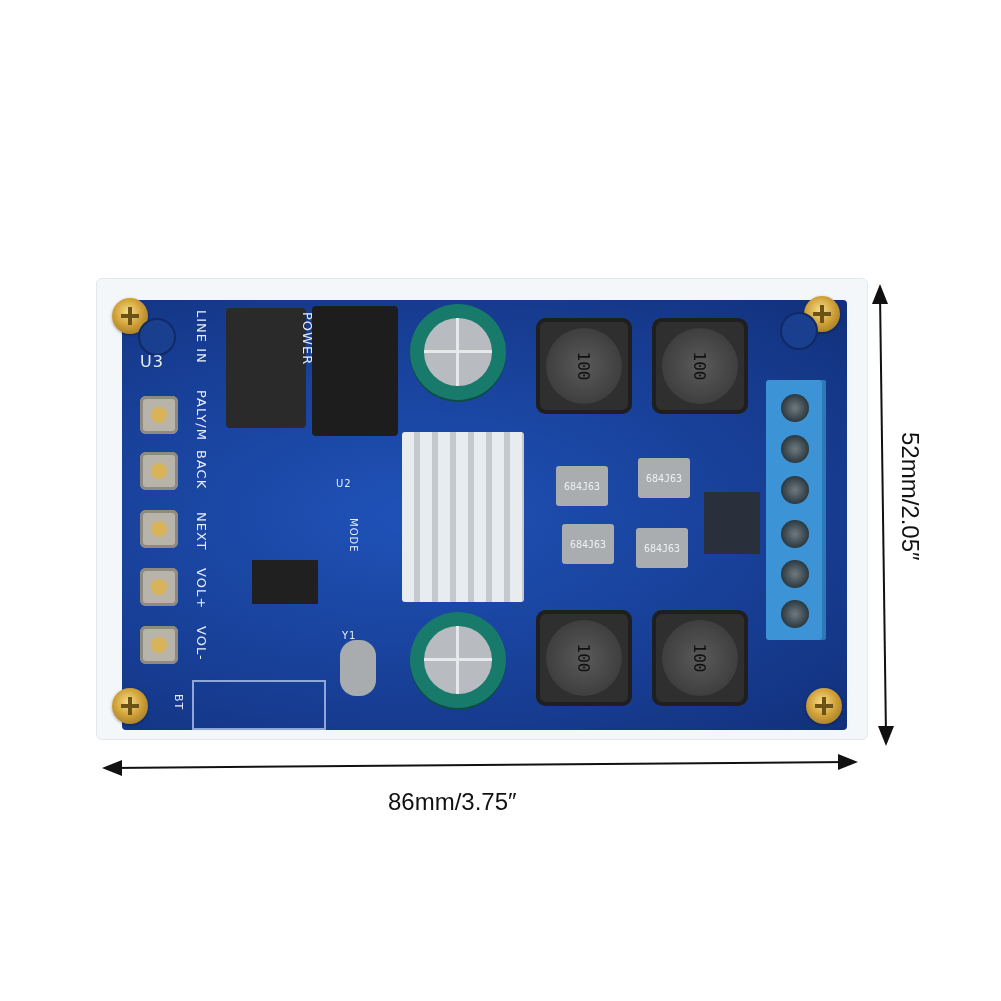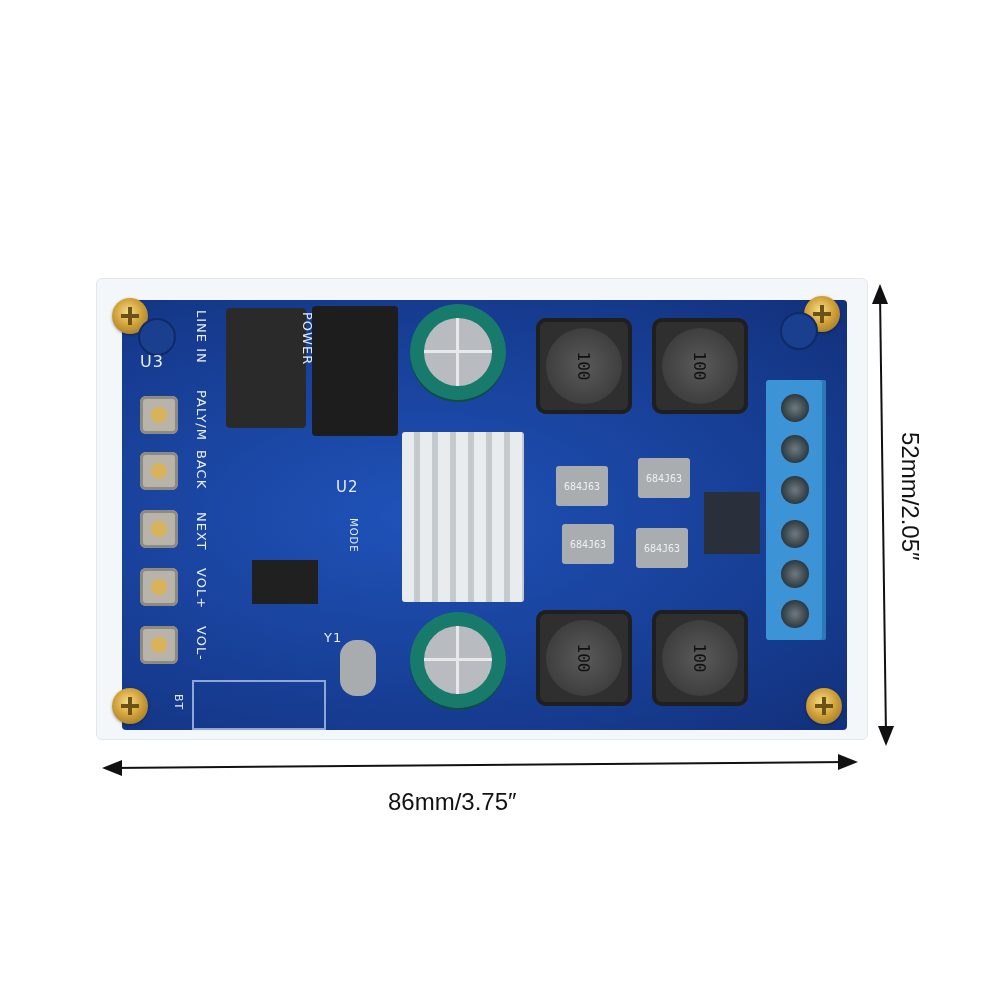--- a/index.html
+++ b/index.html
@@ -57,22 +57,22 @@
 <div class="abs silk" style="left:140px;top:352px;font-size:16px;">U3</div>
 <div class="abs silk vert" style="left:194px;top:310px;">LINE IN</div>
 <div class="abs silk vert" style="left:194px;top:390px;">PALY/M</div>
 <div class="abs silk vert" style="left:194px;top:450px;">BACK</div>
 <div class="abs silk vert" style="left:194px;top:512px;">NEXT</div>
 <div class="abs silk vert" style="left:194px;top:568px;">VOL+</div>
 <div class="abs silk vert" style="left:194px;top:626px;">VOL-</div>
 <div class="abs silk vert" style="left:300px;top:312px;">POWER</div>
 <div class="abs silk vert" style="left:348px;top:518px;font-size:10px;">MODE</div>
 <div class="abs silk vert" style="left:172px;top:694px;font-size:11px;">BT</div>
-<div class="abs silk" style="left:336px;top:478px;font-size:15px;">U2</div>
-<div class="abs silk" style="left:324px;top:630px;font-size:13px;">Y1</div>
+<div class="abs silk" style="left:336px;top:478px;font-size:10px;">U2</div>
+<div class="abs silk" style="left:342px;top:630px;font-size:10px;">Y1</div>
 
 <div class="abs button" style="left:140px;top:396px;"></div>
 <div class="abs button" style="left:140px;top:452px;"></div>
 <div class="abs button" style="left:140px;top:510px;"></div>
 <div class="abs button" style="left:140px;top:568px;"></div>
 <div class="abs button" style="left:140px;top:626px;"></div>
 
 <div class="abs ic"></div>
 <div class="abs crystal"></div>
 <div class="abs antenna"></div>

